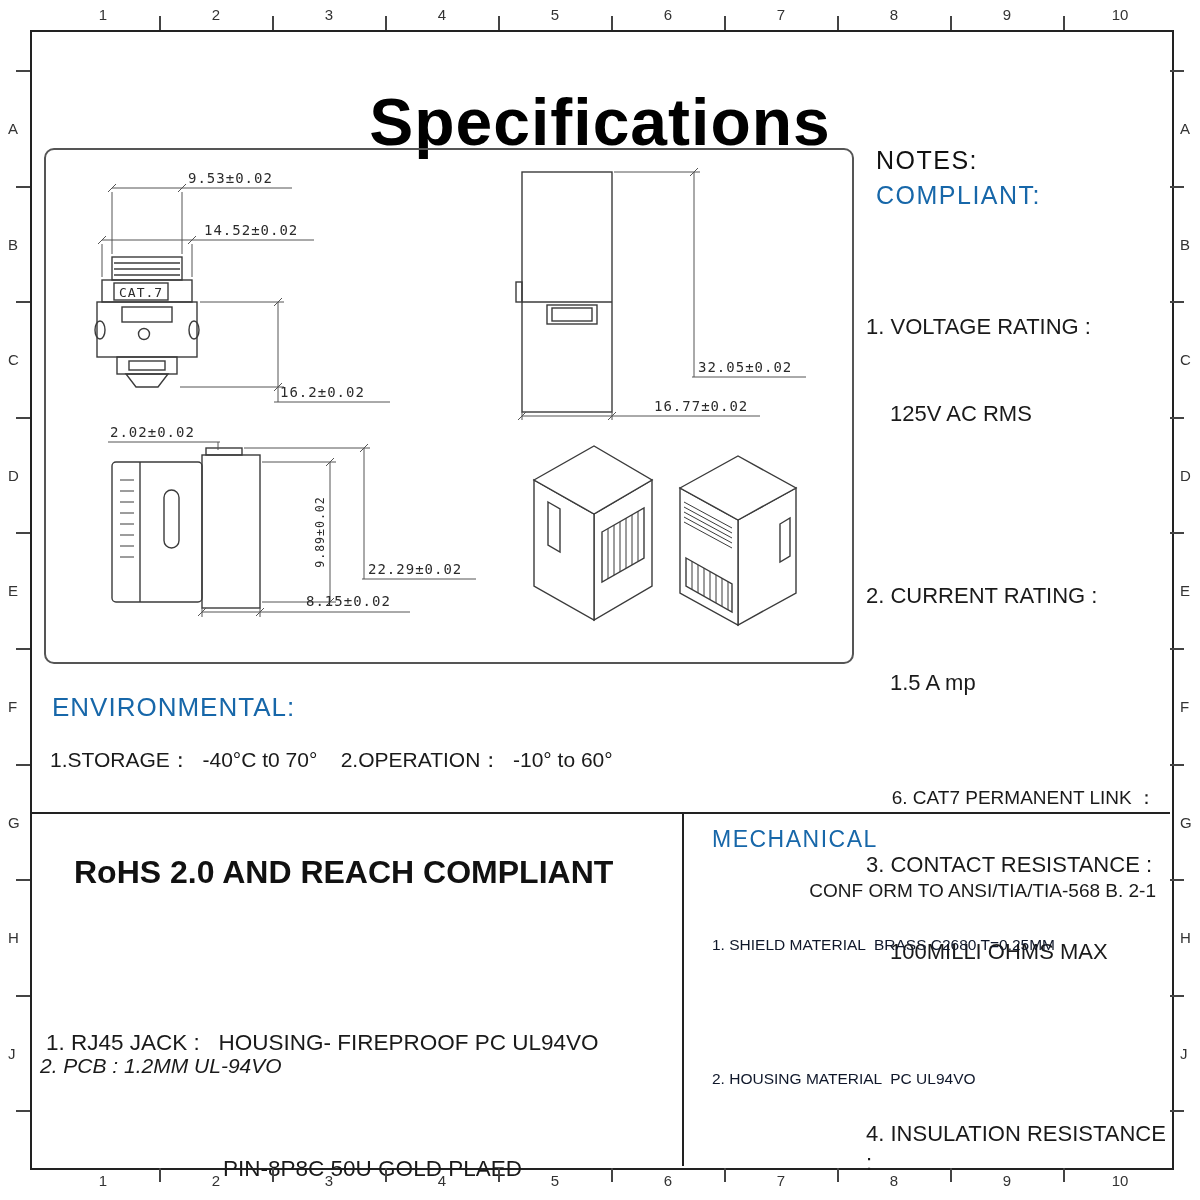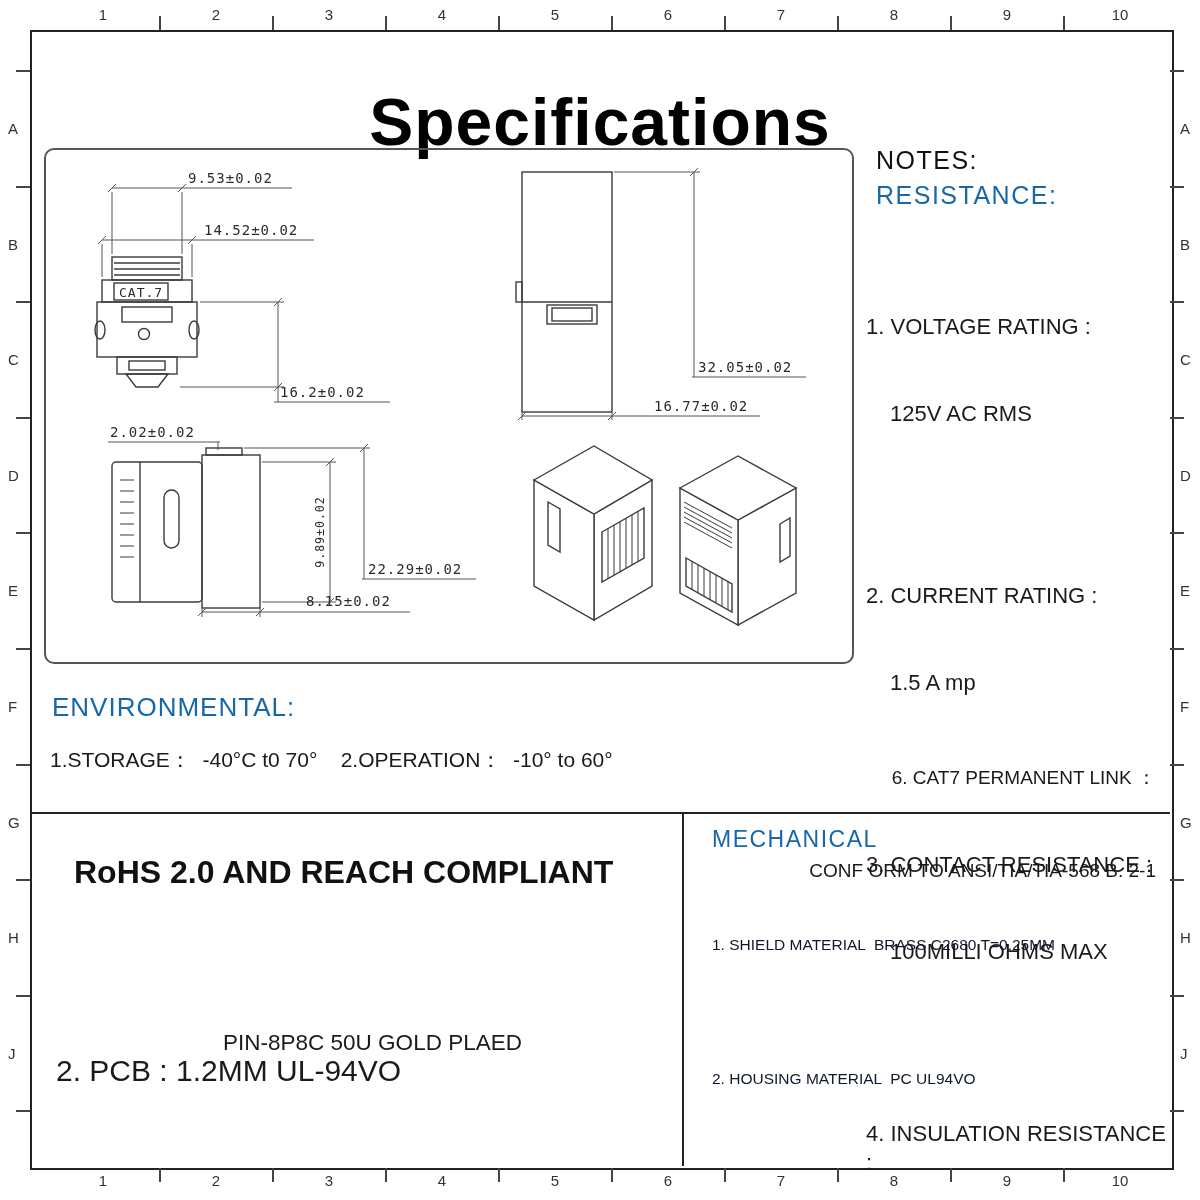--- a/index.html
+++ b/index.html
@@ -12,32 +12,32 @@
   .ruler-letter{position:absolute;font-size:15px;color:#333;transform:translate(0,-50%);}
   .tick{position:absolute;background:#444;}
   .tick-v{width:2px;height:14px;}
   .tick-h{width:14px;height:2px;}
 
   .notes{position:absolute;left:866px;top:146px;width:300px;}
   .notes-heading{font-size:25px;letter-spacing:1.5px;color:#111;margin-bottom:6px;margin-left:10px;}
   .notes-sub{font-size:25px;letter-spacing:1.5px;color:#1767A9;margin-bottom:44px;margin-left:10px;}
   .note-item{font-size:22px;line-height:29px;margin-bottom:37px;white-space:pre-wrap;}
   .note-item .val{padding-left:24px;}
-  .note6{position:absolute;right:44px;top:700px;width:470px;text-align:right;font-size:19px;line-height:31px;white-space:pre-wrap;}
+  .note6{position:absolute;right:44px;top:720px;width:470px;text-align:right;font-size:19px;line-height:31px;white-space:pre-wrap;}
 
   .env-heading{position:absolute;left:52px;top:692px;font-size:26px;color:#1767A9;letter-spacing:1px;}
   .env-line{position:absolute;left:50px;top:746px;font-size:21px;white-space:pre;}
 
   .hdiv{position:absolute;left:30px;top:812px;width:1140px;height:2px;background:#222;}
   .vdiv{position:absolute;left:682px;top:812px;width:2px;height:354px;background:#222;}
 
   .rohs-heading{position:absolute;left:74px;top:854px;font-size:32px;font-weight:bold;color:#111;}
   .rohs-item1{position:absolute;left:46px;top:938px;width:620px;font-size:22.5px;line-height:42px;white-space:pre-wrap;}
   .rohs-item1 .ind{padding-left:33px;text-align:center;}
-  .rohs-item2{position:absolute;left:56px;top:1054px;font-size:30px;white-space:pre;}
+  .rohs-item2{position:absolute;left:40px;top:1054px;font-size:21px;white-space:pre;font-style:italic;}
 
   .mech{position:absolute;left:712px;top:826px;width:450px;}
   .mech-heading{font-size:23px;color:#1767A9;letter-spacing:1.5px;margin-bottom:34px;}
   .mech-item{font-size:15.5px;line-height:23px;margin-bottom:19px;color:#0f172a;white-space:pre-wrap;}
 
   svg text{user-select:none;}
 </style>
 </head>
 <body>
 
@@ -196,21 +196,21 @@
         <text transform="translate(278 382) rotate(-90)" text-anchor="middle" font-size="11.5">9.89±0.02</text>
         <text x="322" y="424">22.29±0.02</text>
         <text x="260" y="456">8.15±0.02</text>
         <text x="73" y="147" font-size="13">CAT.7</text>
       </g>
     </svg>
   </div>
 
   <aside class="notes">
     <div class="notes-heading">NOTES:</div>
-    <div class="notes-sub">RESISTANCE:</div>
+    <div class="notes-sub">COMPLIANT:</div>
 
     <div class="note-item">
       <div class="ttl">1. VOLTAGE RATING :</div>
       <div class="val">125V AC RMS</div>
     </div>
     <div class="note-item">
       <div class="ttl">2. CURRENT RATING :</div>
       <div class="val">1.5 A mp</div>
     </div>
     <div class="note-item">
@@ -230,20 +230,21 @@
   </div>
 
   <div class="env-heading">ENVIRONMENTAL:</div>
   <div class="env-line">1.STORAGE：  -40°C t0 70°    2.OPERATION：  -10° to 60°</div>
 
   <div class="hdiv"></div>
   <div class="vdiv"></div>
 
   <div class="rohs-heading">RoHS 2.0 AND REACH COMPLIANT</div>
   <div class="rohs-item1">
+    <div>1. RJ45 JACK :   HOUSING- FIREPROOF PC UL94VO</div>
     <div class="ind">PIN-8P8C 50U GOLD PLAED</div>
   </div>
   <div class="rohs-item2">2. PCB : 1.2MM UL-94VO</div>
 
   <section class="mech">
     <div class="mech-heading">MECHANICAL</div>
     <div class="mech-item">
       <div>1. SHIELD MATERIAL  BRASS C2680 T=0.25MM</div>
     </div>
     <div class="mech-item">

